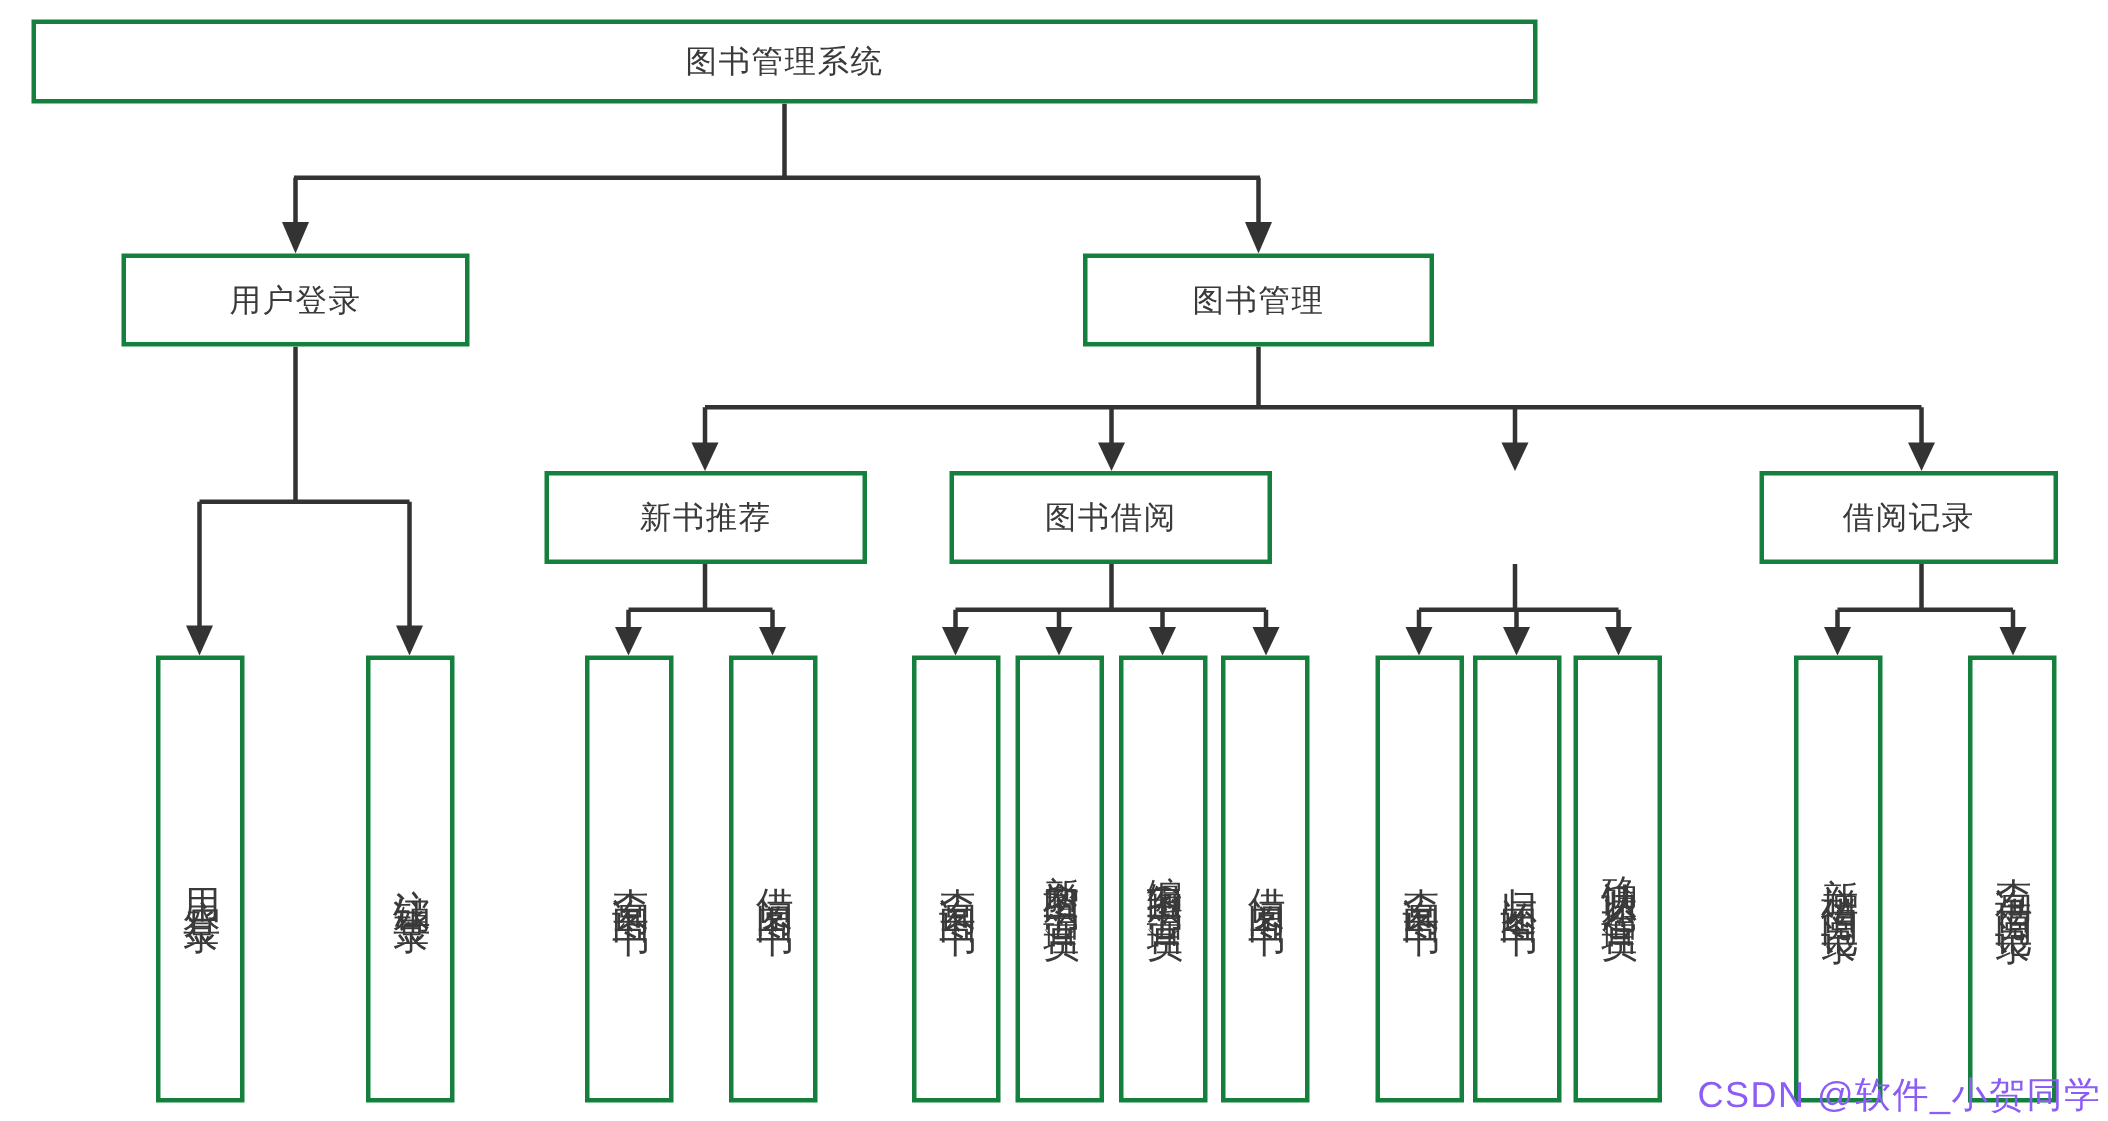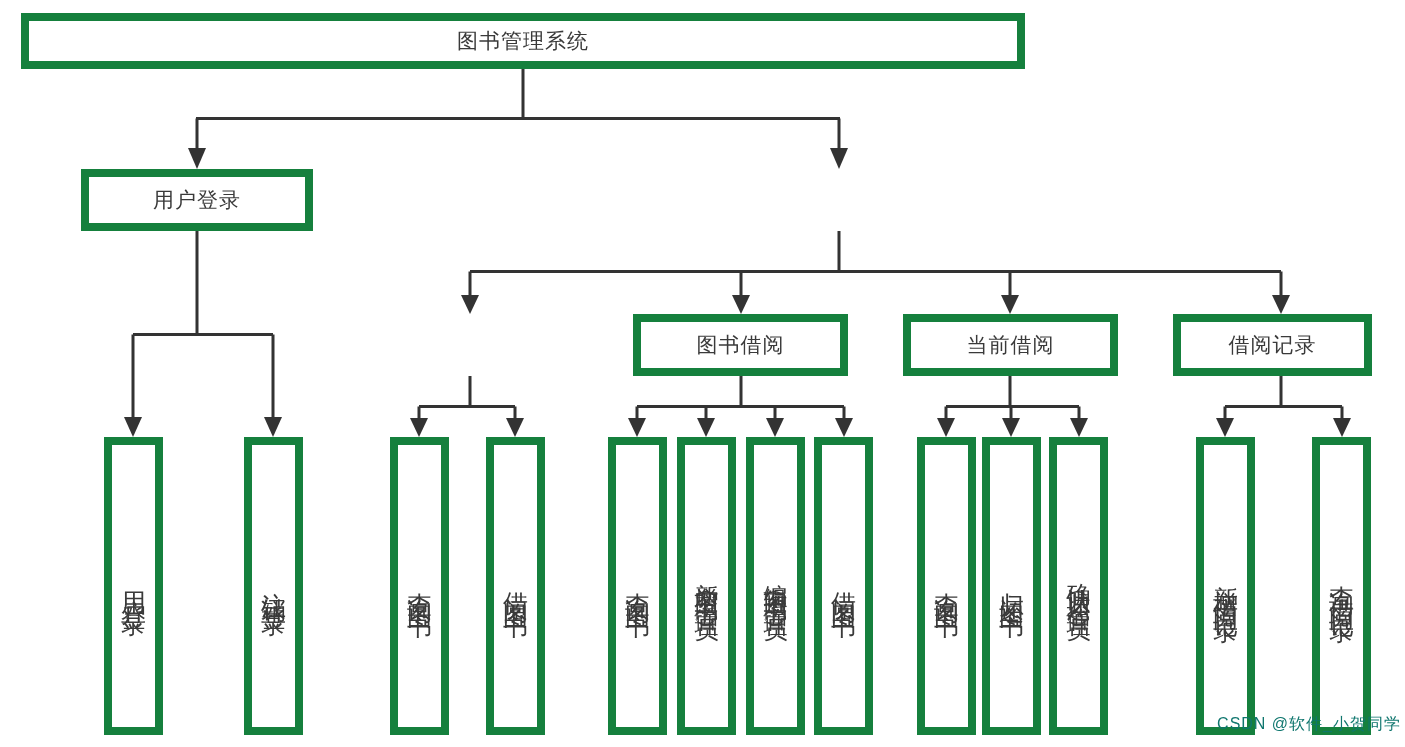--- a/index.html
+++ b/index.html
@@ -8,42 +8,42 @@
     width:1405px;height:747px;
     background:#ffffff;
     font-family:"Liberation Sans", sans-serif;
     overflow:hidden;
   }
   #wires{position:absolute;left:0;top:0;z-index:1;}
   .node{
     position:absolute;
     box-sizing:border-box;
     background:#ffffff;
-    border:8px solid #15803d;
+    border:3px solid #15803d;
     display:flex;align-items:center;justify-content:center;
     color:#3a3a3a;
     z-index:2;
   }
   .hnode{font-size:21px;letter-spacing:1px;}
   .leaf{width:59px;top:437px;height:298px;}
   .vlabel{
     writing-mode:vertical-rl;
     text-orientation:mixed;
     font-size:25px;
     line-height:1;
     letter-spacing:7px;
     color:#3a3a3a;
     white-space:nowrap;
   }
   .vlabel.long{font-size:24px;letter-spacing:5px;}
   #watermark{
     position:absolute;
     right:4px;top:714px;
-    font-size:16px;
-    color:#0f766e;
+    font-size:24px;
+    color:#8b5cf6;
     letter-spacing:1px;
     z-index:3;
   }
 </style>
 </head>
 <body>
 
 <div id="canvas">
 
   <svg id="wires" width="1405" height="747" viewBox="0 0 1405 747">
@@ -79,26 +79,29 @@
     </g>
   </svg>
 
   <div class="node hnode" style="left:21px;top:13px;width:1004px;height:56px;">
     <span>图书管理系统</span>
   </div>
 
   <div class="node hnode" style="left:81px;top:169px;width:232px;height:62px;">
     <span>用户登录</span>
   </div>
+  <div class="node hnode" style="left:722px;top:169px;width:234px;height:62px;">
+    <span>图书管理</span>
+  </div>
 
+  <div class="node hnode" style="left:363px;top:314px;width:215px;height:62px;">
+    <span>新书推荐</span>
+  </div>
   <div class="node hnode" style="left:633px;top:314px;width:215px;height:62px;text-align:right;">
     <span>图书借阅</span>
-  </div>
-  <div class="node hnode" style="left:903px;top:314px;width:215px;height:62px;">
-    <span>当前借阅</span>
   </div>
   <div class="node hnode" style="left:1173px;top:314px;width:199px;height:62px;">
     <span>借阅记录</span>
   </div>
 
   <div class="node leaf" style="left:104px;">
     <span class="vlabel">用户登录</span>
   </div>
   <div class="node leaf" style="left:244px;">
     <span class="vlabel">注销登录</span>

